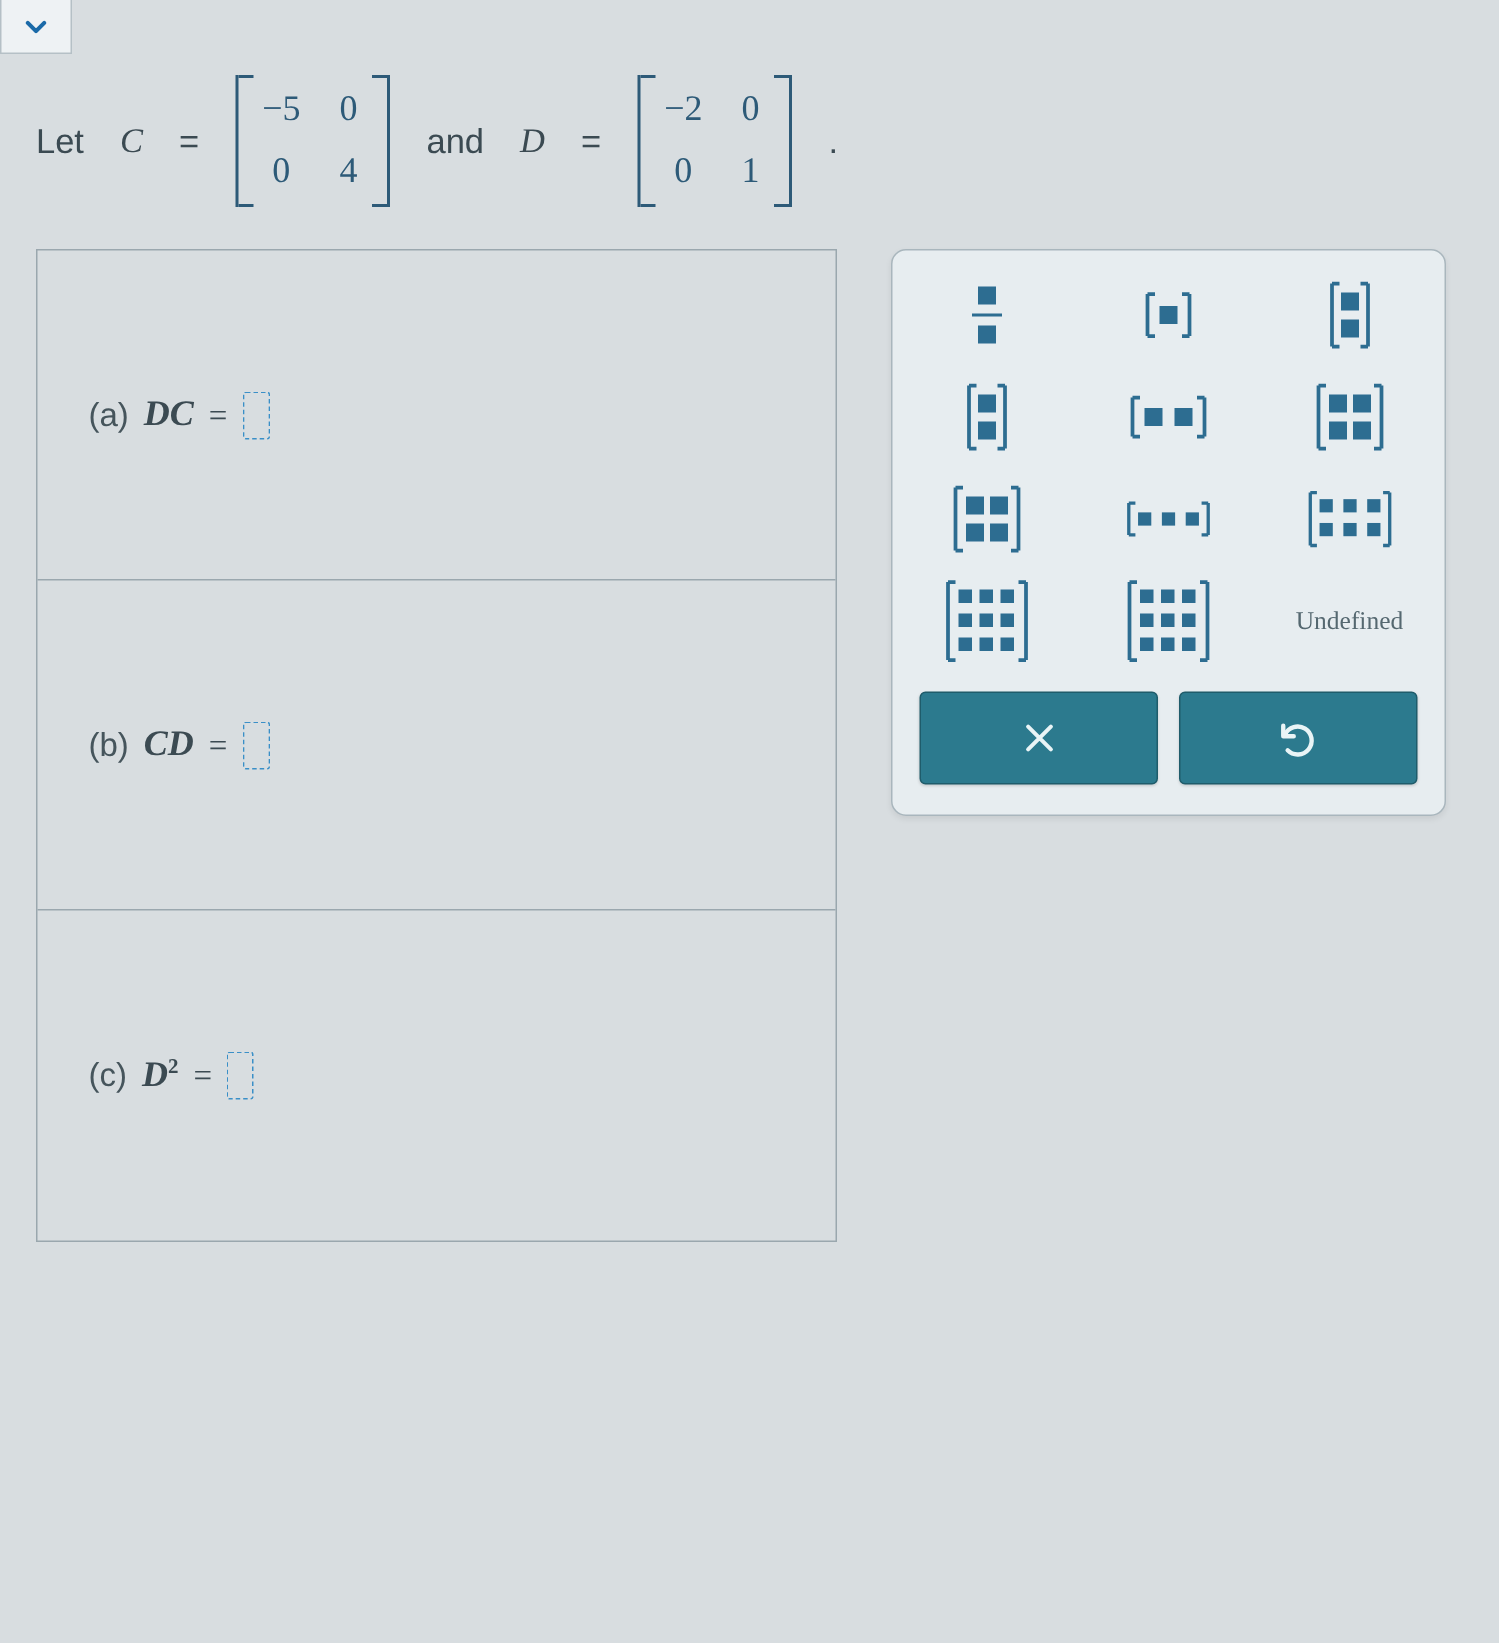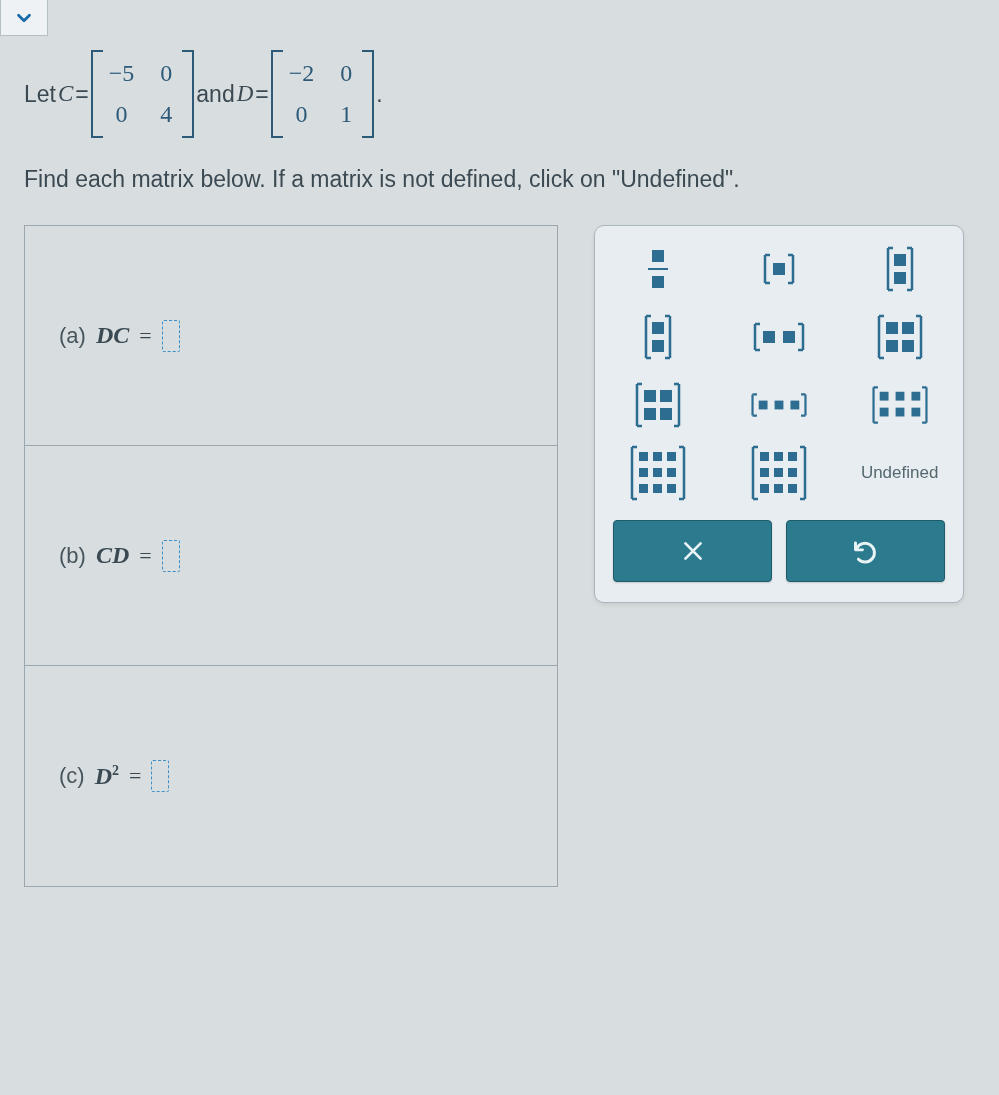--- a/index.html
+++ b/index.html
@@ -23,21 +23,21 @@
     border-top: none;
     display: flex;
     align-items: center;
     justify-content: center;
     color: #1a6aa8;
     font-size: 26px;
   }
   .content {
     padding: 50px 20px 0 24px;
   }
-  .given { display: flex; align-items: center; gap: 2px; margin-bottom: 28px; }
+  .given { display: flex; align-items: center; gap: 24px; margin-bottom: 28px; }
   .given .text { font-size: 23px; }
   .it { font-style: italic; font-family: 'Times New Roman', serif; }
   .matrix {
     display: inline-flex;
     align-items: stretch;
     font-family: 'Times New Roman', serif;
     font-size: 24px;
     color: #2d5a78;
   }
   .br {
@@ -100,20 +100,21 @@
     padding: 18px 18px 20px 18px;
     box-shadow: 0 2px 4px rgba(0,0,0,0.08);
   }
   .p-grid {
     display: grid;
     grid-template-columns: 1fr 1fr 1fr;
     gap: 18px 30px;
     justify-items: center;
     align-items: center;
     margin-bottom: 22px;
+    font-family: Liberation Serif, serif;
   }
   .p-tile {
     width: 60px; height: 50px;
     display: flex; align-items: center; justify-content: center;
     color: #2d6d91;
     cursor: pointer;
   }
   .p-tile svg { display: block; }
   .undef-tile {
     width: auto;
@@ -171,21 +172,20 @@
         <span>−2</span>
         <span>0</span>
         <span>0</span>
         <span>1</span>
       </span>
       <span class="br r"></span>
     </span>
     <span class="text">.</span>
   </div>
 
-  <div class="instruction">Find each matrix below. If a matrix is not defined, click on "Undefined".</div>
 
   <div class="work-area">
     <div class="answer-box">
       <div class="answer-row">
         <span class="plabel">(a)</span>
         <span class="expr">DC</span>
         <span class="eq">=</span>
         <span class="ans-slot"></span>
       </div>
       <div class="answer-row">

